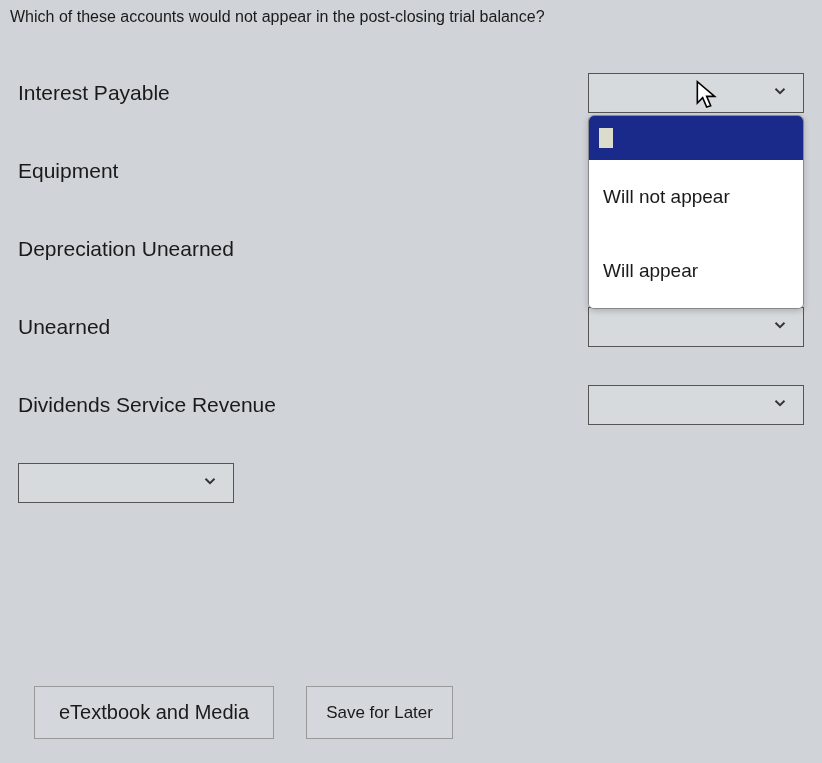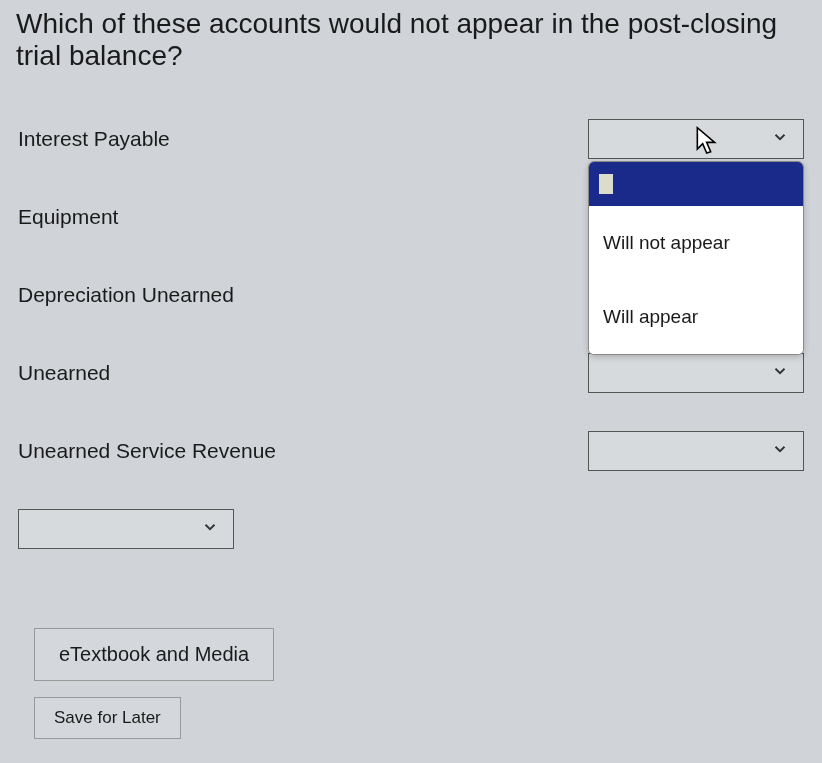--- a/index.html
+++ b/index.html
@@ -9,23 +9,23 @@
     }
     body {
       font-family: "Segoe UI", Arial, sans-serif;
       background: #d0d4d8;
       width: 822px;
       height: 763px;
       overflow: hidden;
       position: relative;
     }
     .question {
-      font-size: 28px;
-      color: #1a1a1a;
-      padding: 8px 6px 28px 16px;
+      font-size: 16px;
+      color: #1a1a1a;
+      padding: 8px 6px 28px 10px;
       font-weight: 400;
     }
     .rows {
       padding: 0 18px;
     }
     .row {
       display: flex;
       align-items: center;
       justify-content: space-between;
       height: 78px;
@@ -89,22 +89,22 @@
       position: absolute;
       top: 6px;
       left: 106px;
       pointer-events: none;
     }
     .bottom-actions {
       position: absolute;
       bottom: 24px;
       left: 34px;
       display: flex;
-      flex-direction: column;
-      gap: 16px;
+      flex-direction: row;
+      gap: 32px;
     }
     .etextbook-btn {
       border: 1px solid #999;
       background: rgba(255,255,255,0.1);
       padding: 14px 24px;
       font-size: 20px;
       color: #1a1a1a;
       cursor: pointer;
       width: fit-content;
     }
@@ -169,21 +169,21 @@
     <div class="select">
       <span class="chevron">
         <svg width="18" height="18" viewBox="0 0 24 24" fill="none" stroke="#333" stroke-width="2.5">
             <polyline points="6 9 12 15 18 9"></polyline>
           </svg>
       </span>
     </div>
   </div>
 
   <div class="row">
-    <span class="label">Unearned Service Revenue</span>
+    <span class="label">Dividends Service Revenue</span>
     <div class="select">
       <span class="chevron">
         <svg width="18" height="18" viewBox="0 0 24 24" fill="none" stroke="#333" stroke-width="2.5">
             <polyline points="6 9 12 15 18 9"></polyline>
           </svg>
       </span>
     </div>
   </div>
 
 

